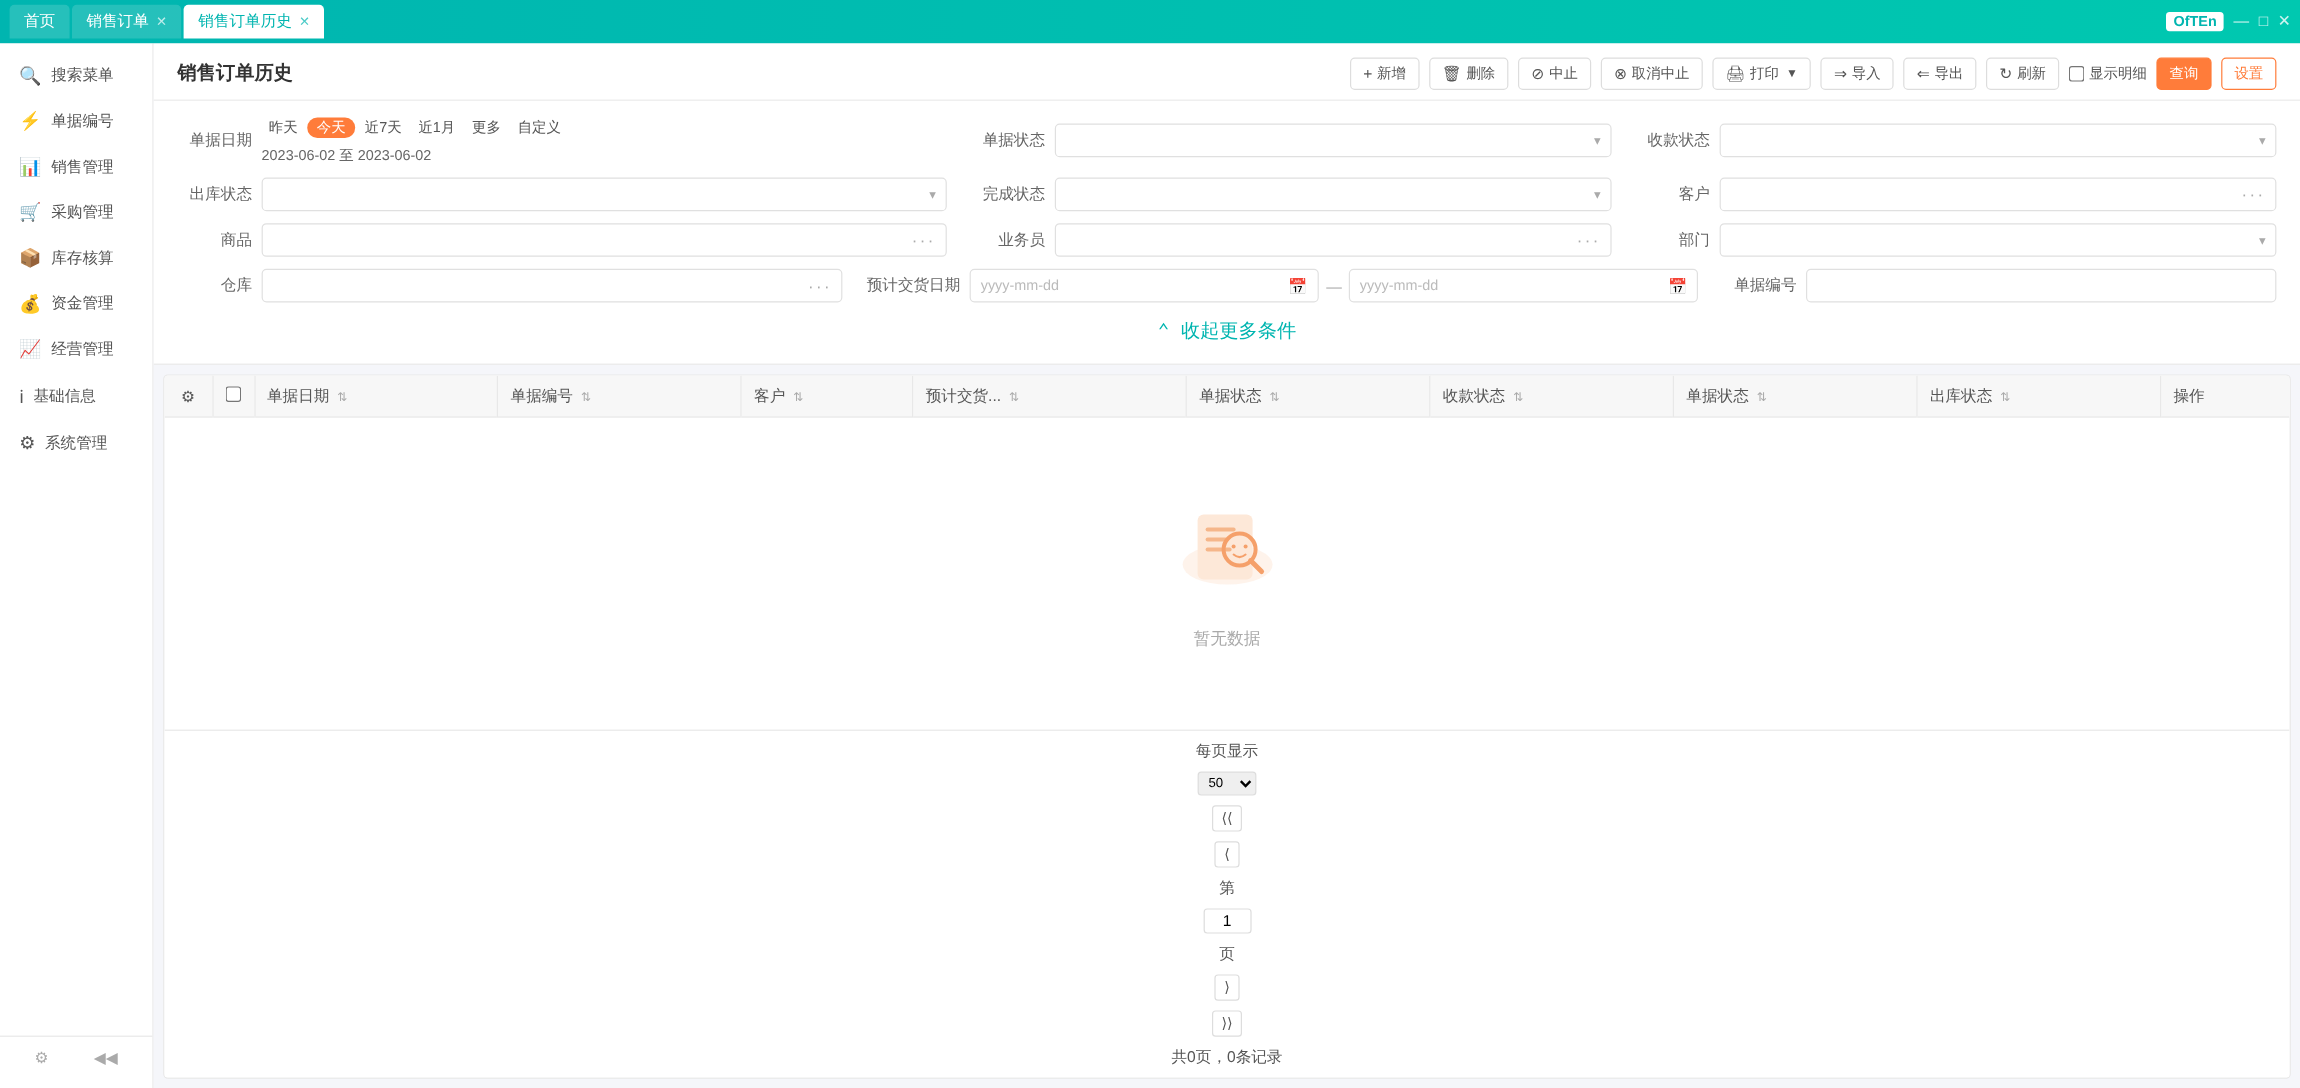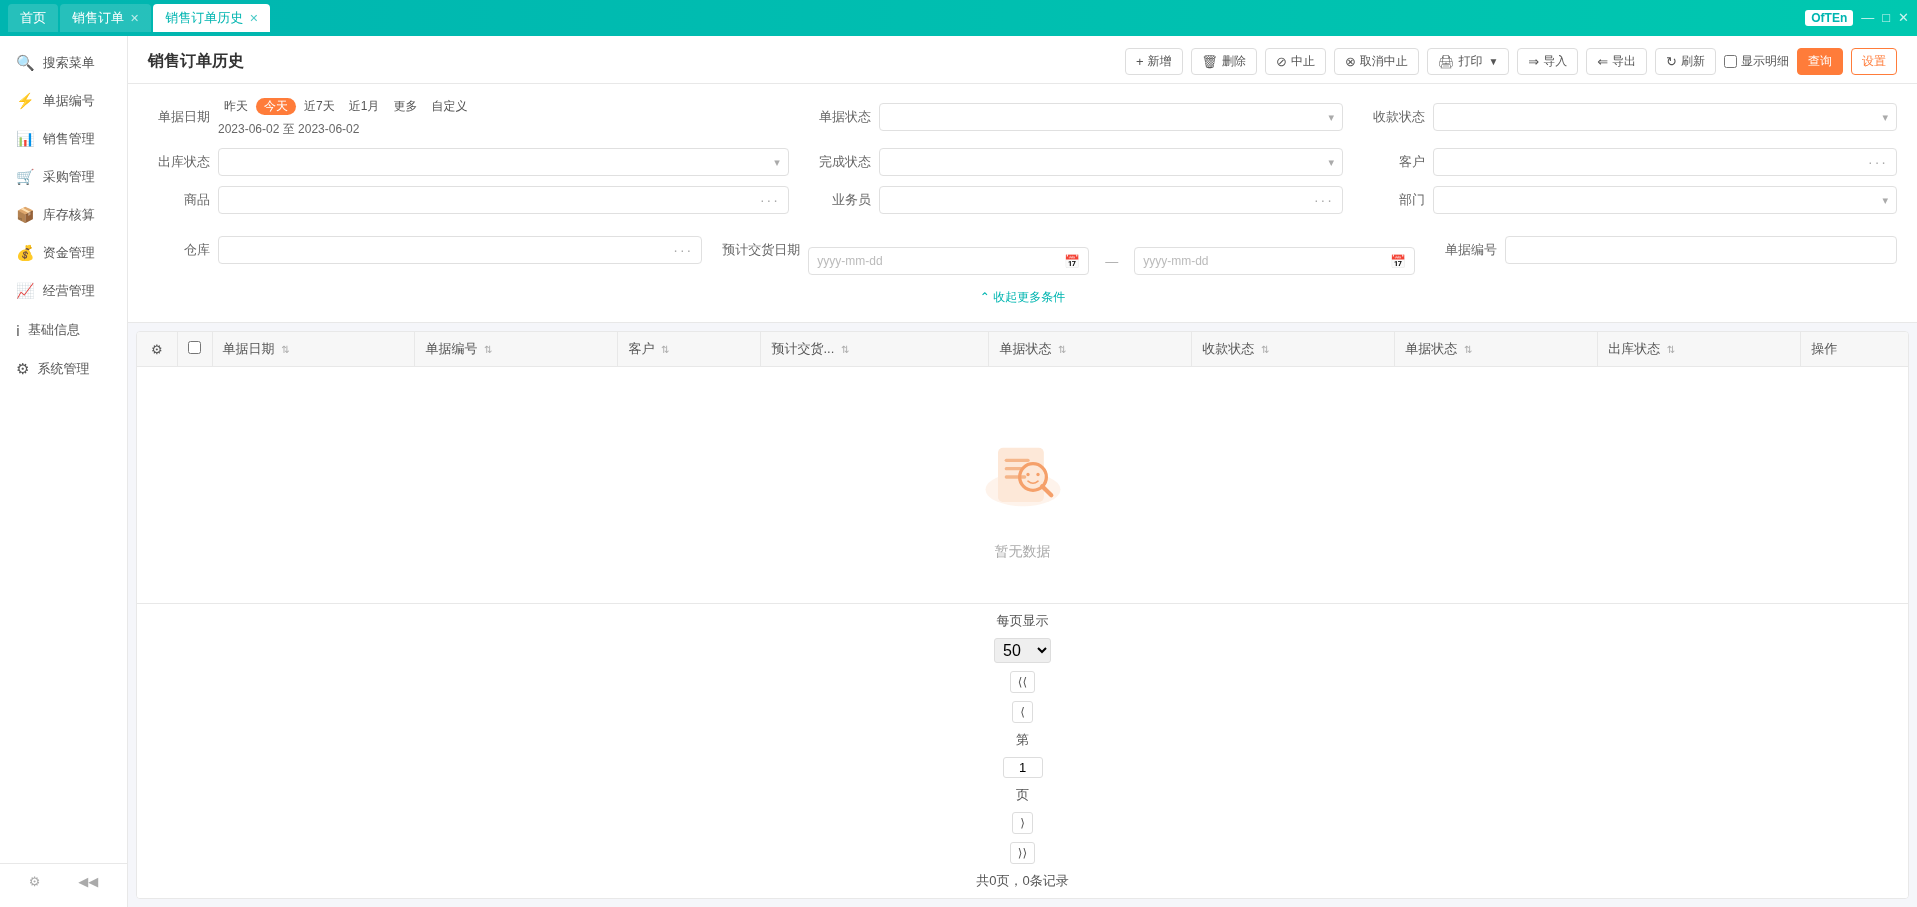--- a/index.html
+++ b/index.html
@@ -214,23 +214,24 @@
     .date-range {
       font-size: 12px;
       color: #666;
     }
 
     
     .collapse-bar {
       text-align: center;
       padding: 4px;
       color: #00b5b0;
-      font-size: 12px;
+      font-size: 16px;
       cursor: pointer;
       margin-top: 2px;
+      font-family: Liberation Mono, monospace;
     }
 
     
     .table-section {
       flex: 1;
       overflow: auto;
       background: #fff;
       margin: 8px;
       border-radius: 4px;
       border: 1px solid #e8e8e8;
@@ -294,21 +295,21 @@
       gap: 8px;
       font-size: 13px;
       color: #555;
       flex-shrink: 0;
       flex-direction: column;
     }
     .page-size-select {
       border: 1px solid #ddd;
       border-radius: 3px;
       padding: 2px 4px;
-      font-size: 16px;
+      font-size: 11px;
       cursor: pointer;
     }
     .page-nav-btn {
       border: 1px solid #ddd;
       background: #fff;
       padding: 3px 7px;
       border-radius: 3px;
       cursor: pointer;
       color: #555;
       font-size: 12px;
@@ -516,21 +517,21 @@
 
       <div class="filter-row">
         <div class="filter-item" style="flex:1.2;">
           <span class="filter-label">仓库</span>
           <div class="filter-control">
             <span class="dots">···</span>
           </div>
         </div>
         <div class="filter-item" style="margin-left:20px; flex:1.5;">
           <span class="filter-label">预计交货日期</span>
-          <div style="display:flex; align-items:center; gap:16px; flex:1;margin-top:23px;">
+          <div style="display:flex; align-items:center; gap:6px; flex:1;">
             <div class="filter-control" style="flex:1;">
               <span class="placeholder">yyyy-mm-dd</span>
               <span style="margin-left:auto; color:#aaa;">📅</span>
             </div>
             <span style="color:#aaa;">—</span>
             <div class="filter-control" style="flex:1;">
               <span class="placeholder">yyyy-mm-dd</span>
               <span style="margin-left:auto; color:#aaa;">📅</span>
             </div>
           </div>

